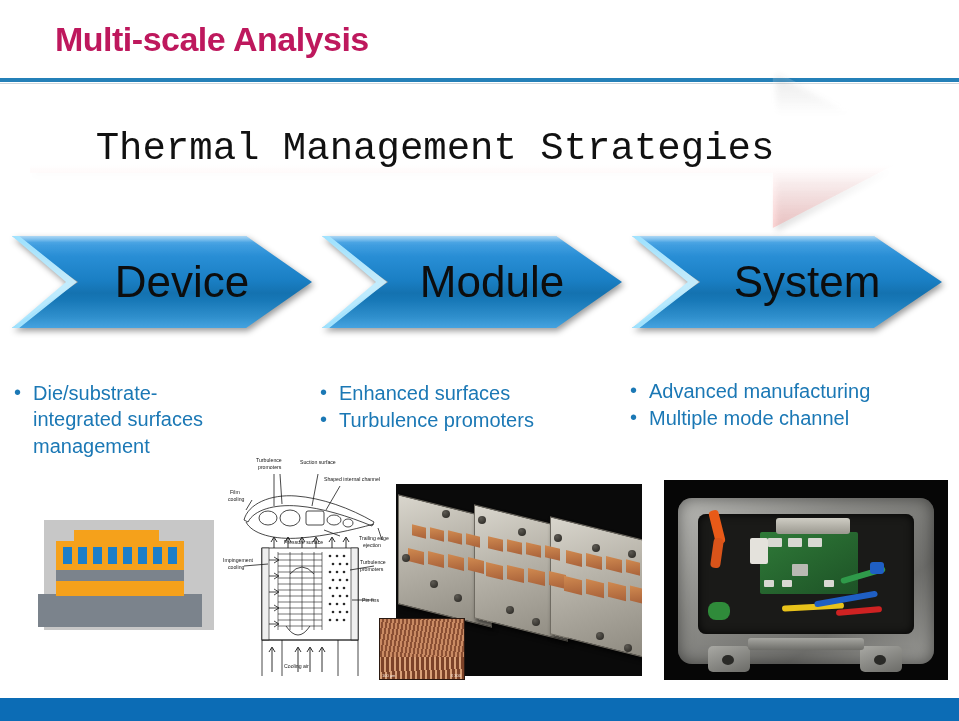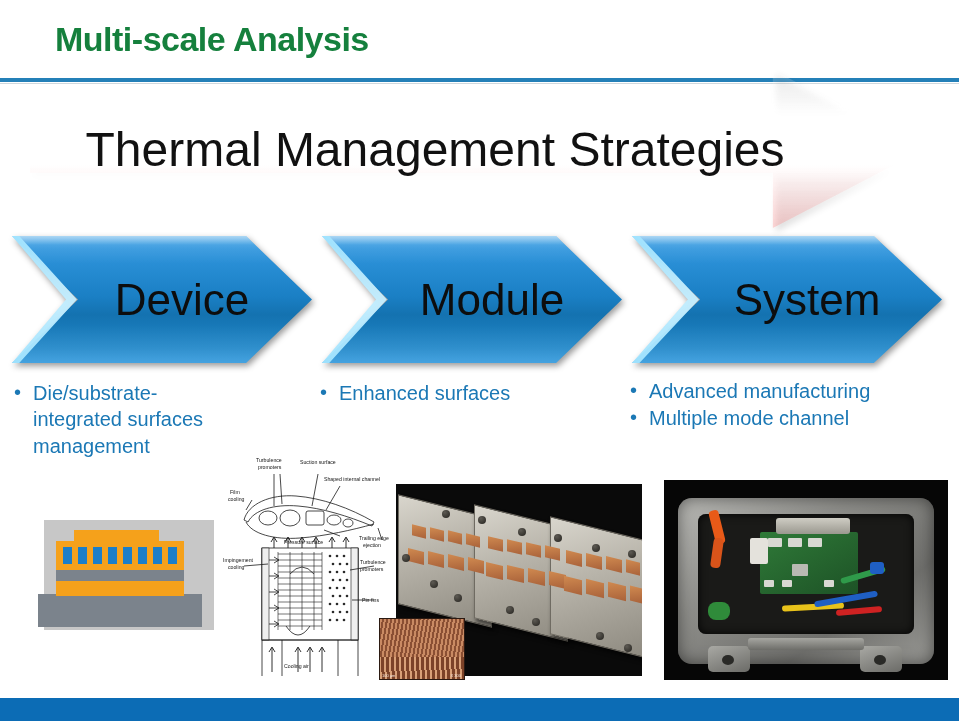--- a/index.html
+++ b/index.html
@@ -18,21 +18,21 @@
     overflow: hidden;
   }
 
   
   .title {
     position: absolute;
     left: 55px;
     top: 20px;
     font-size: 34px;
     font-weight: bold;
-    color: #15803d;
+    color: #be185d;
     letter-spacing: -0.5px;
     white-space: nowrap;
   }
   .title-rule {
     position: absolute;
     left: 0;
     top: 78px;
     width: 959px;
     height: 4px;
     background: #2480B8;
@@ -73,31 +73,31 @@
   }
   .red-arrow-label {
     position: absolute;
     left: 30px;
     top: 70px;
     width: 810px;
     height: 158px;
     display: flex;
     align-items: center;
     justify-content: center;
-    font-size: 48px;
+    font-size: 39px;
     color: #111111;
-    font-family: Liberation Sans, sans-serif;
+    font-family: Liberation Mono, monospace;
     white-space: nowrap;
   }
 
   
   .chev {
     position: absolute;
     top: 236px;
-    height: 127px;
+    height: 92px;
     filter: drop-shadow(2px 3px 3px rgba(0,0,0,0.40));
   }
   .chev .body {
     position: absolute;
     inset: 0;
     background: linear-gradient(to bottom, #4aa8e8 0%, #2f95dd 10%, #1a7fc4 48%, #1472b0 62%, #1f86c8 88%, #2b96dc 100%);
     -webkit-clip-path: polygon(0% 0%, 78% 0%, 100% 50%, 78% 100%, 0% 100%, 22% 50%);
     clip-path: polygon(0% 0%, 78% 0%, 100% 50%, 78% 100%, 0% 100%, 22% 50%);
   }
   .chev .gloss {
@@ -412,20 +412,21 @@
   </div>
 
   <div class="bullets" id="col0">
     <ul>
       <li>Die/substrate-integrated surfaces management</li>
     </ul>
   </div>
   <div class="bullets" id="col1">
     <ul>
       <li>Enhanced surfaces</li>
+      <li>Turbulence promoters</li>
     </ul>
   </div>
   <div class="bullets" id="col2">
     <ul>
       <li>Advanced manufacturing</li>
       <li>Multiple mode channel</li>
     </ul>
   </div>
 
   <div class="fig-device">

